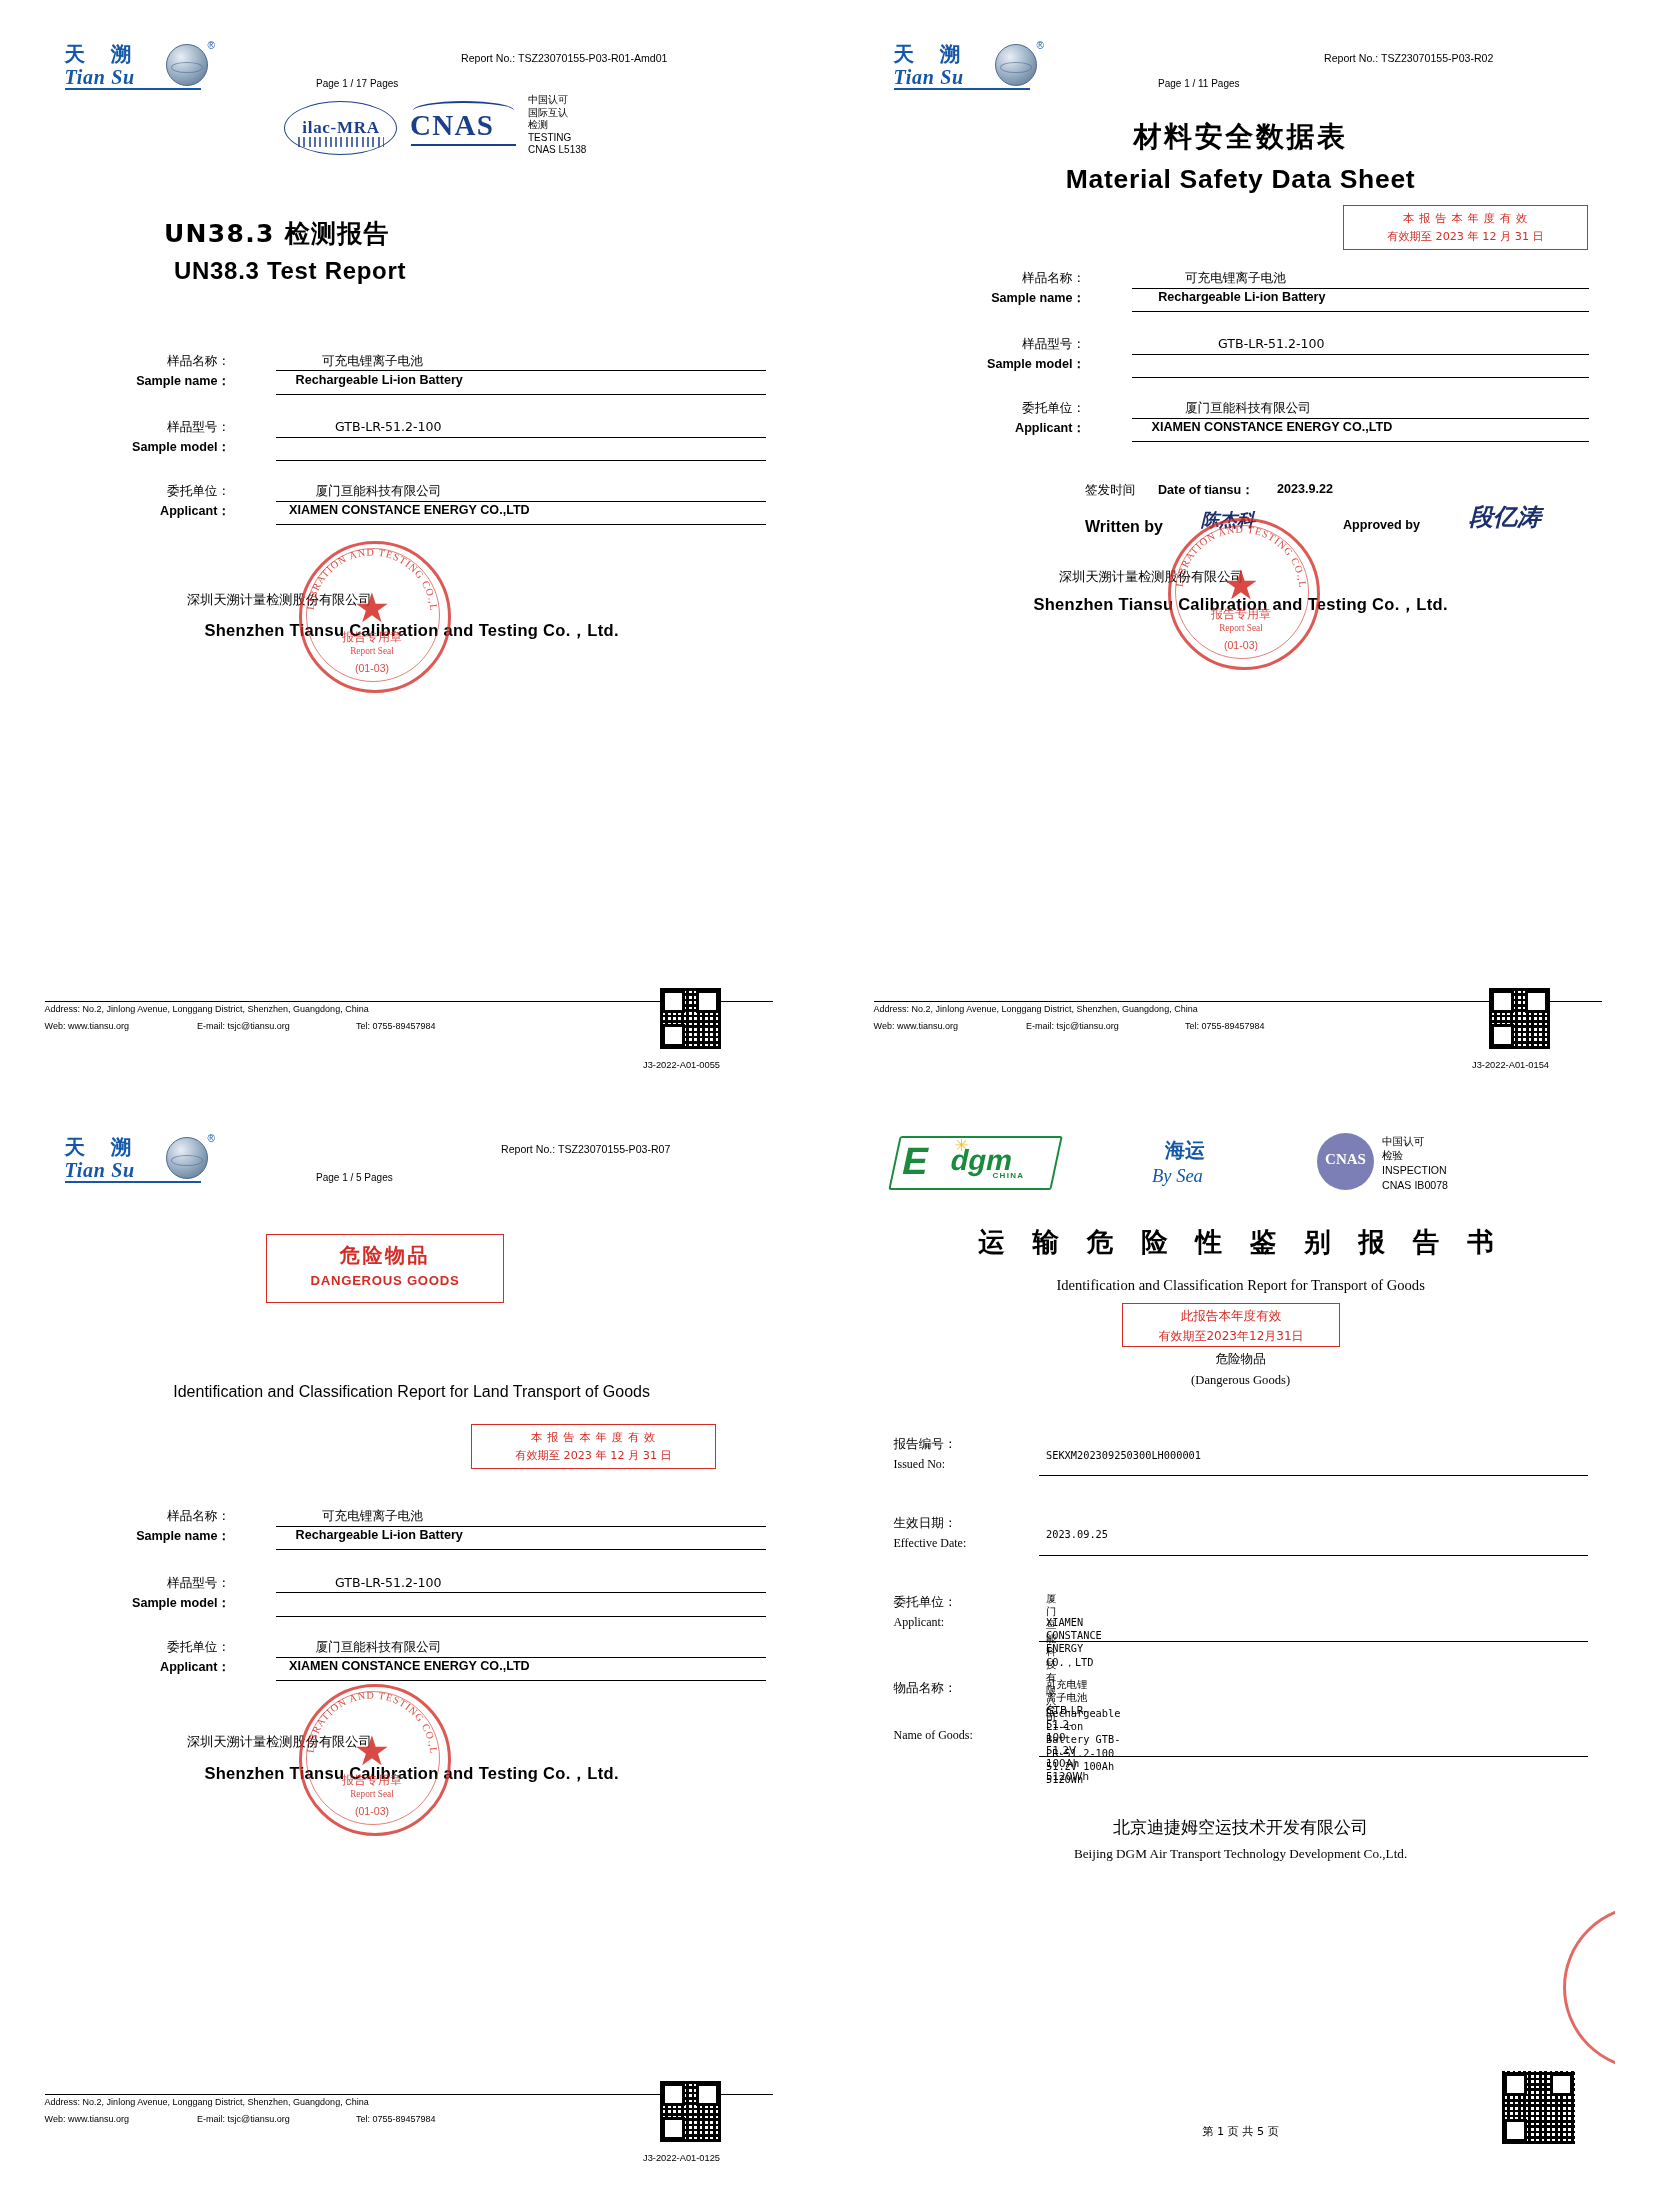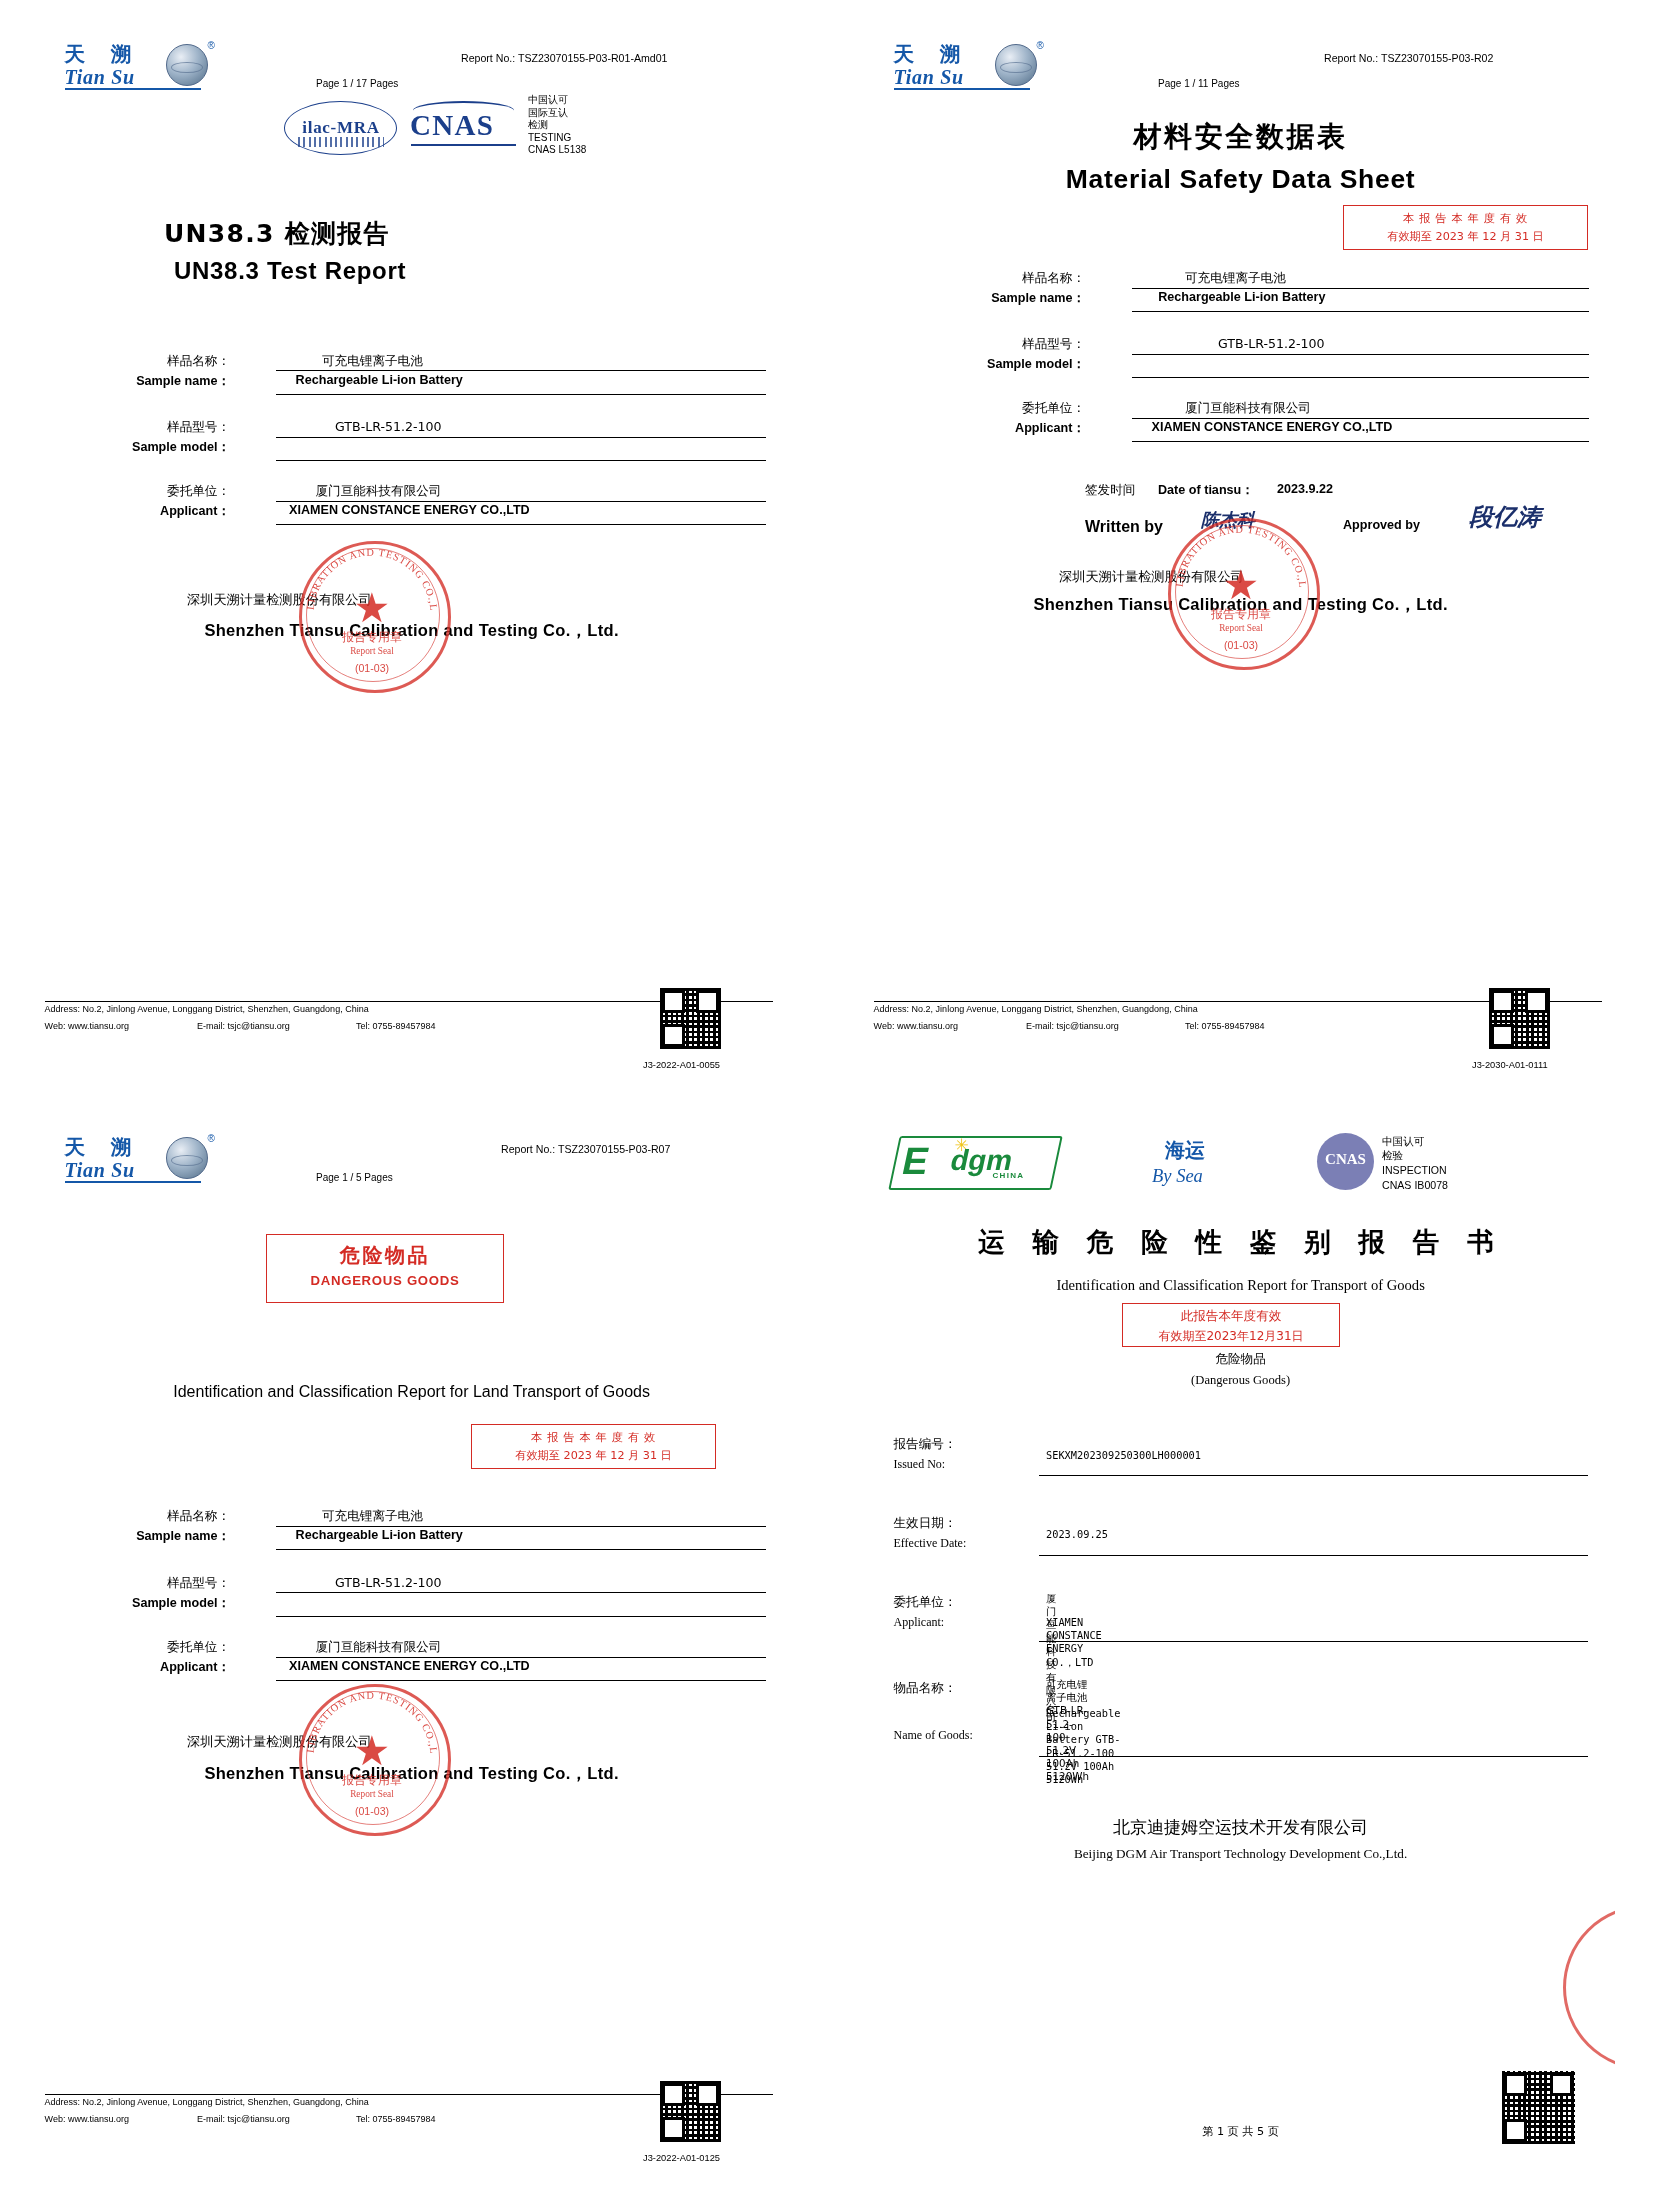--- a/index.html
+++ b/index.html
@@ -314,21 +314,21 @@
     </div>
 
     <div class="footline" style="left:6.6px;top:976px;width:728px;"></div>
     <div class="foot" style="left:6.6px;top:979px;">Address: No.2, Jinlong Avenue, Longgang District, Shenzhen, Guangdong, China</div>
     <div class="foot" style="left:6.6px;top:996px;">Web: www.tiansu.org</div>
     <div class="foot" style="left:159px;top:996px;">E-mail: tsjc@tiansu.org</div>
     <div class="foot" style="left:318px;top:996px;">Tel: 0755-89457984</div>
     <div class="qr" style="left:622px;top:963px;">
         <i></i>
       </div>
-    <div class="docno" style="left:605px;top:1035px;">J3-2030-A01-0111</div>
+    <div class="docno" style="left:605px;top:1035px;">J3-2022-A01-0154</div>
   </div>
 
   <div class="doc bl">
 
     <div class="tianlogo">
       <div class="cn">天 溯</div>
       <div class="globe"></div>
       <div class="reg">®</div>
       <div class="en">Tian Su</div>
       <div class="bar"></div>

